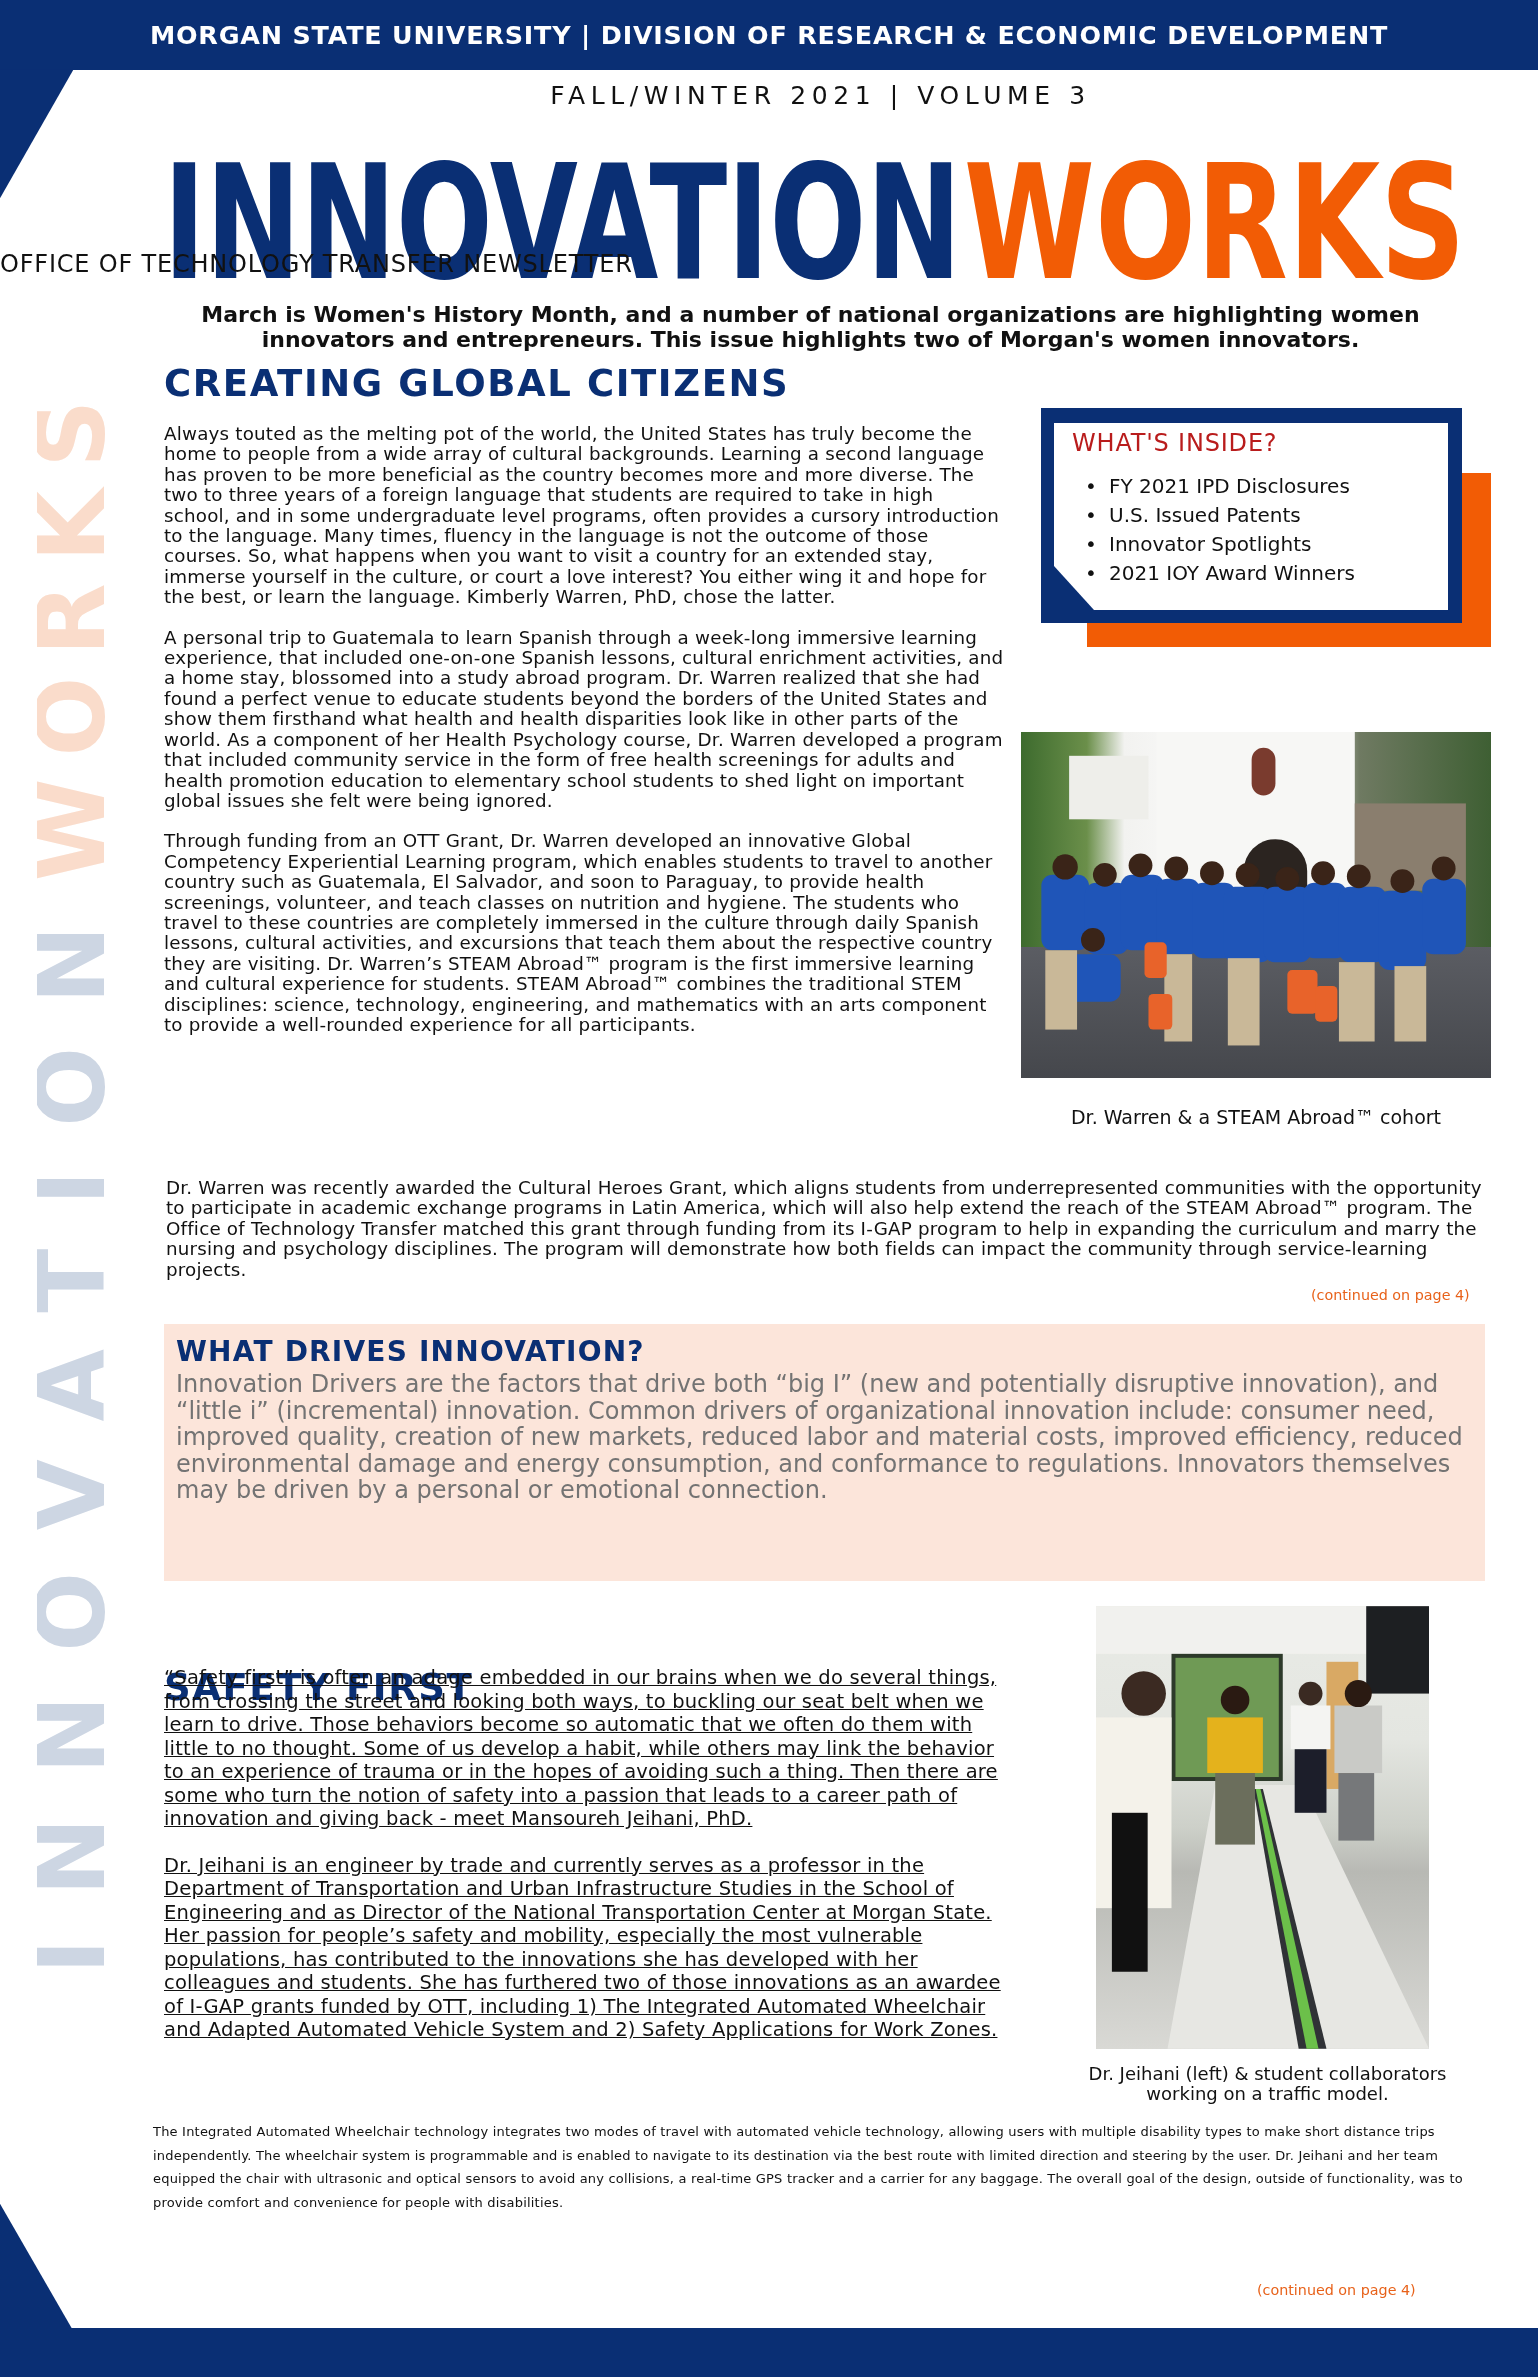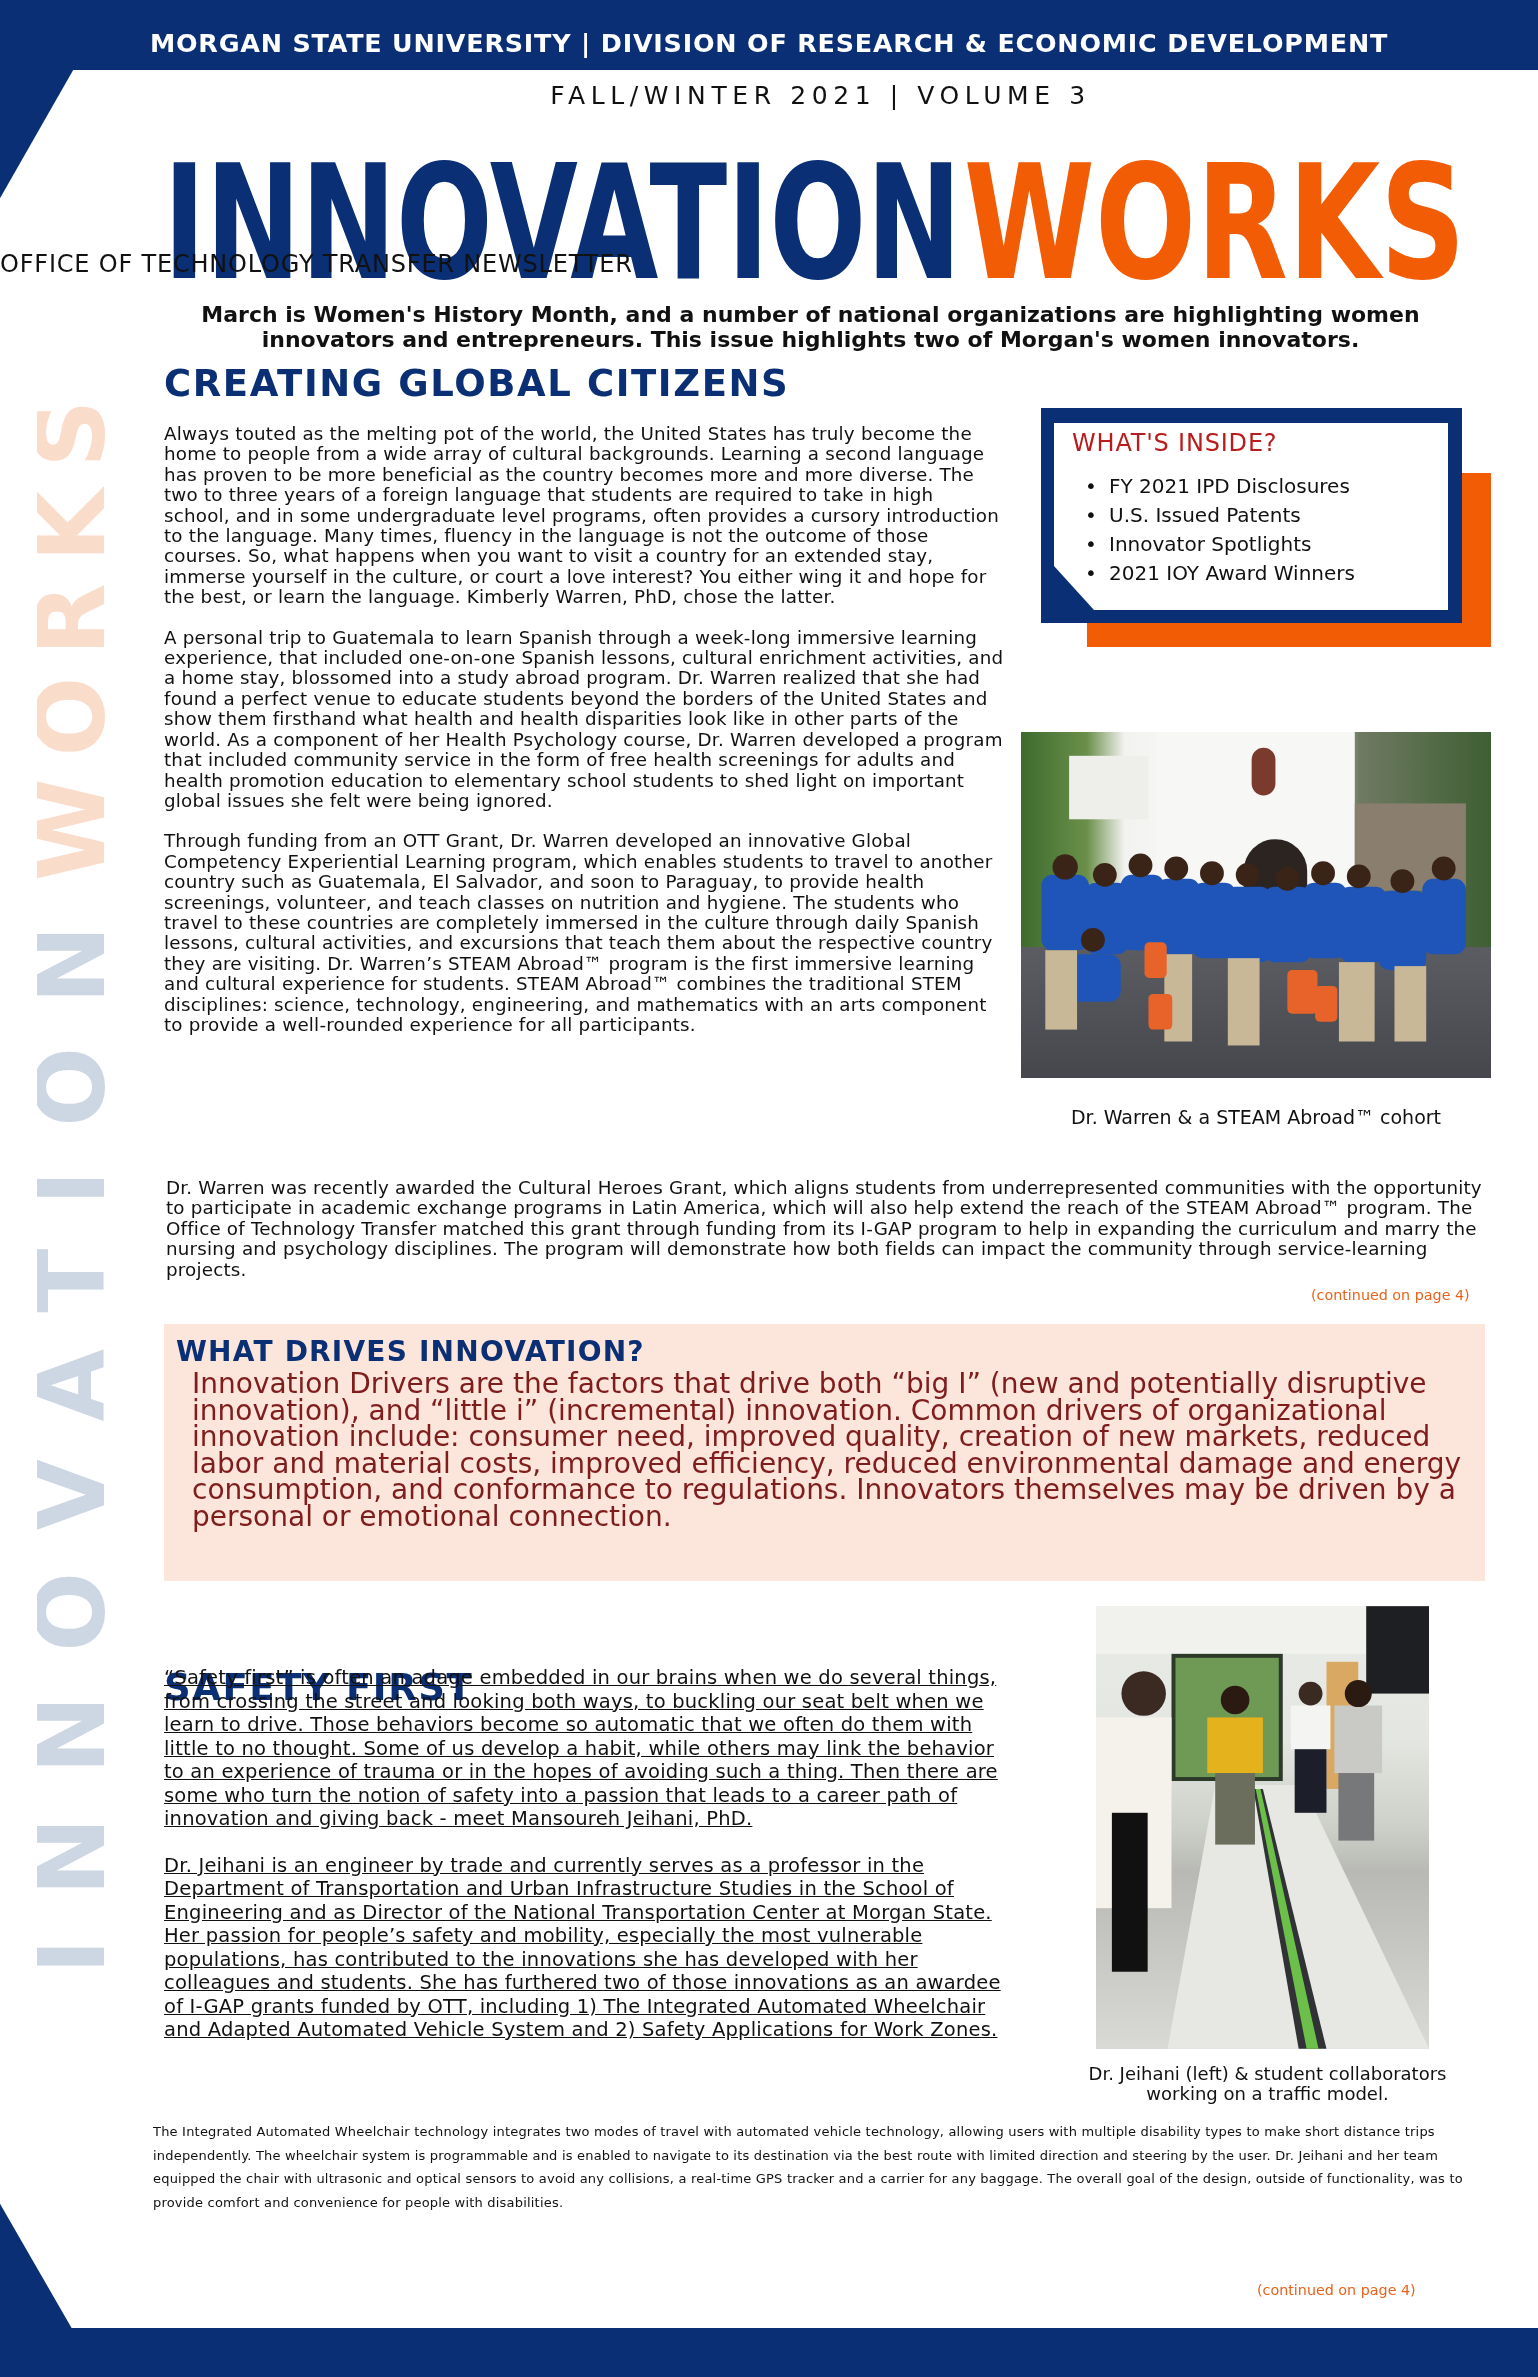--- a/index.html
+++ b/index.html
@@ -1,21 +1,21 @@
 <!DOCTYPE html>
 <html style="font-size:12.7px"><head>
 <meta charset="utf-8">
 <style>
   html, body { margin:0; padding:0; }
   body { width:1538px; height:2377px; position:relative; background:#ffffff; overflow:hidden;
          font-family:"DejaVu Sans", sans-serif; color:#111; }
   .abs { position:absolute; }
   .topbar { left:0; top:0; width:1538px; height:70px; background:#0a2f74; }
   .topbar-text { left:0; top:0; width:1538px; height:70px; line-height:70px; text-align:center;
-                 color:#fff; font-family:"DejaVu Sans", sans-serif; font-weight:bold; font-size:25.4px; letter-spacing:0.8px;margin-top:8px; }
+                 color:#fff; font-family:"DejaVu Sans", sans-serif; font-weight:bold; font-size:25.4px; letter-spacing:0.8px; }
   .corner { left:0; top:0; }
   .bottombar { left:0; top:2328px; width:1538px; height:49px; background:#0a2f74; }
 
   .vert-wrap { left:37px; top:400px; width:70px; height:1574px; }
   .vert-svg { width:70px; height:1574px; display:block; }
 
   .issue { left:0; top:81px; width:1538px; text-align:center; font-family:"DejaVu Sans", sans-serif;
            font-size:25px; letter-spacing:5.6px; color:#111; font-weight:normal; padding-left:103px; box-sizing:border-box; }
   .title-svg { left:155px; top:151px; width:1319px; height:139px; }
   .subtitle { left:0; top:250px; width:1538px; text-align:left; font-size:24px; color:#111; letter-spacing:0.8px; box-sizing:border-box;}
@@ -27,21 +27,21 @@
 
   .body-text { font-family:"DejaVu Sans", sans-serif; font-size:18.3px; line-height:20.4px; color:#111; letter-spacing:0.2px; }
   .p { margin:0; }
   .a1-col { left:164px; top:424px; width:841px; }
   .a1-col .p { margin-bottom:20px; }
   .a1-full { left:166px; top:1178px; width:1327px; }
   .cont { font-size:14.3px; color:#e8621a; text-align:right; }
 
   .peach { left:164px; top:1324px; width:1321px; height:257px; background:#fce5da; }
   .h-drive { left:176px; top:1335px; font-size:28px; letter-spacing:1.2px; }
-  .drive-body { left:176px; top:1371px; width:1303px; font-size:28px; line-height:26.5px; color:#7f1d1d;margin-left:16px; }
+  .drive-body { left:176px; top:1371px; width:1303px; font-size:24px; line-height:26.5px; color:#737373; }
   .drive-body .p { margin-bottom:26px; }
 
   .sf-col { left:164px; top:1666px; width:854px; font-size:19.5px; line-height:23.5px;text-decoration:underline; }
   .sf-col .p { margin-bottom:23px; }
   .sf-full { left:153px; top:2120px; width:1319px; font-size:13px; line-height:23.5px; }
 
   .wi-orange { left:1087px; top:473px; width:404px; height:174px; background:#f25c05; }
   .wi-navy { left:1041px; top:408px; width:421px; height:215px; background:#0a2f74; }
   .wi-white { left:1054px; top:423px; width:394px; height:187px; background:#fff;
               clip-path:polygon(0 0,100% 0,100% 100%,40px 100%,0 calc(100% - 44px)); }

